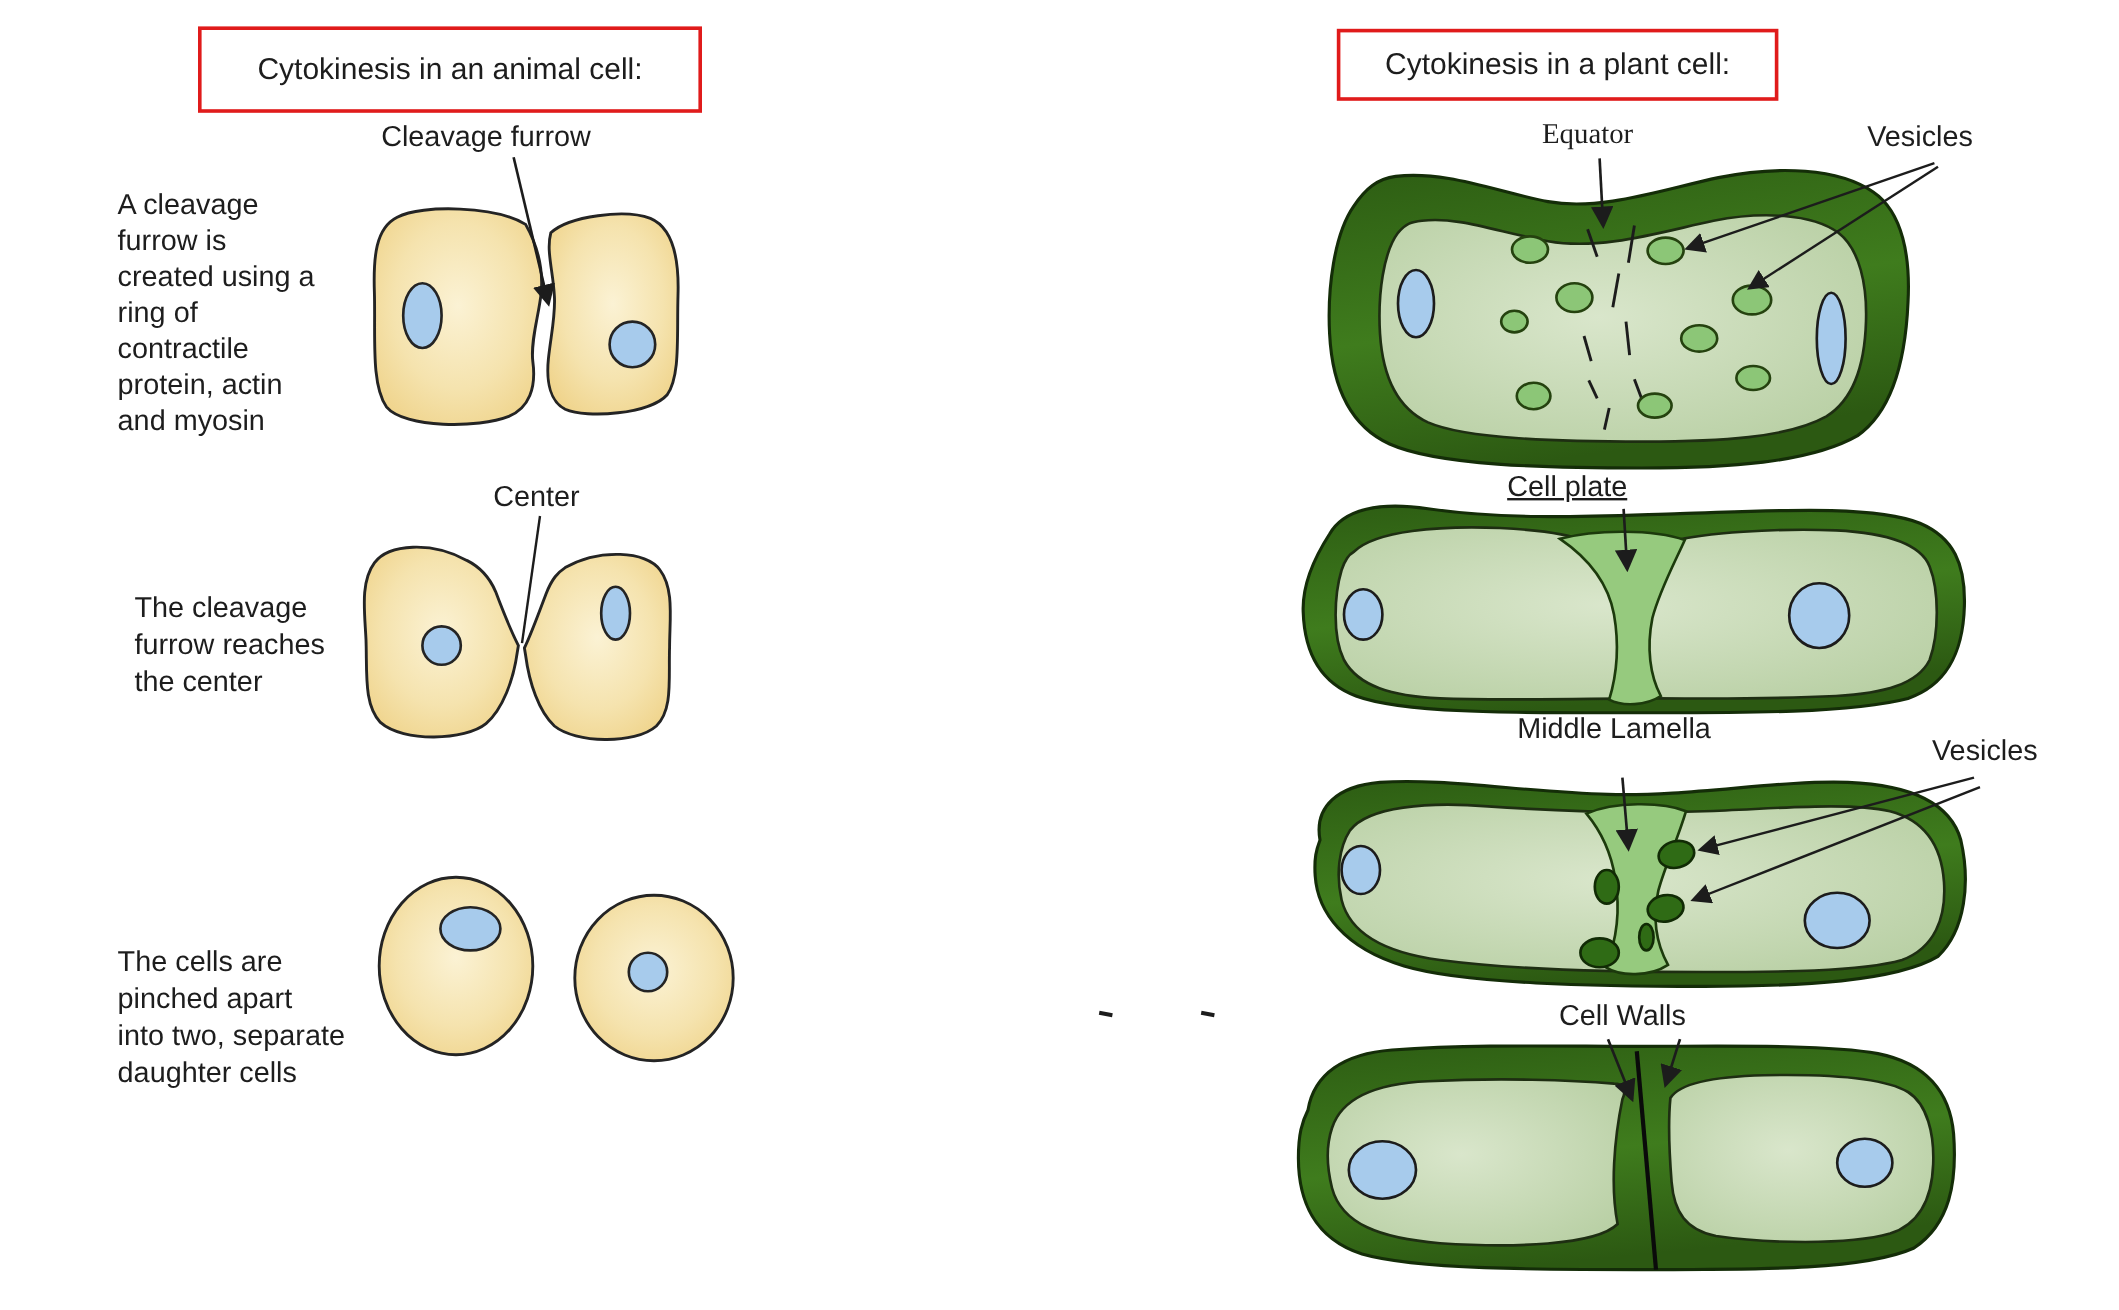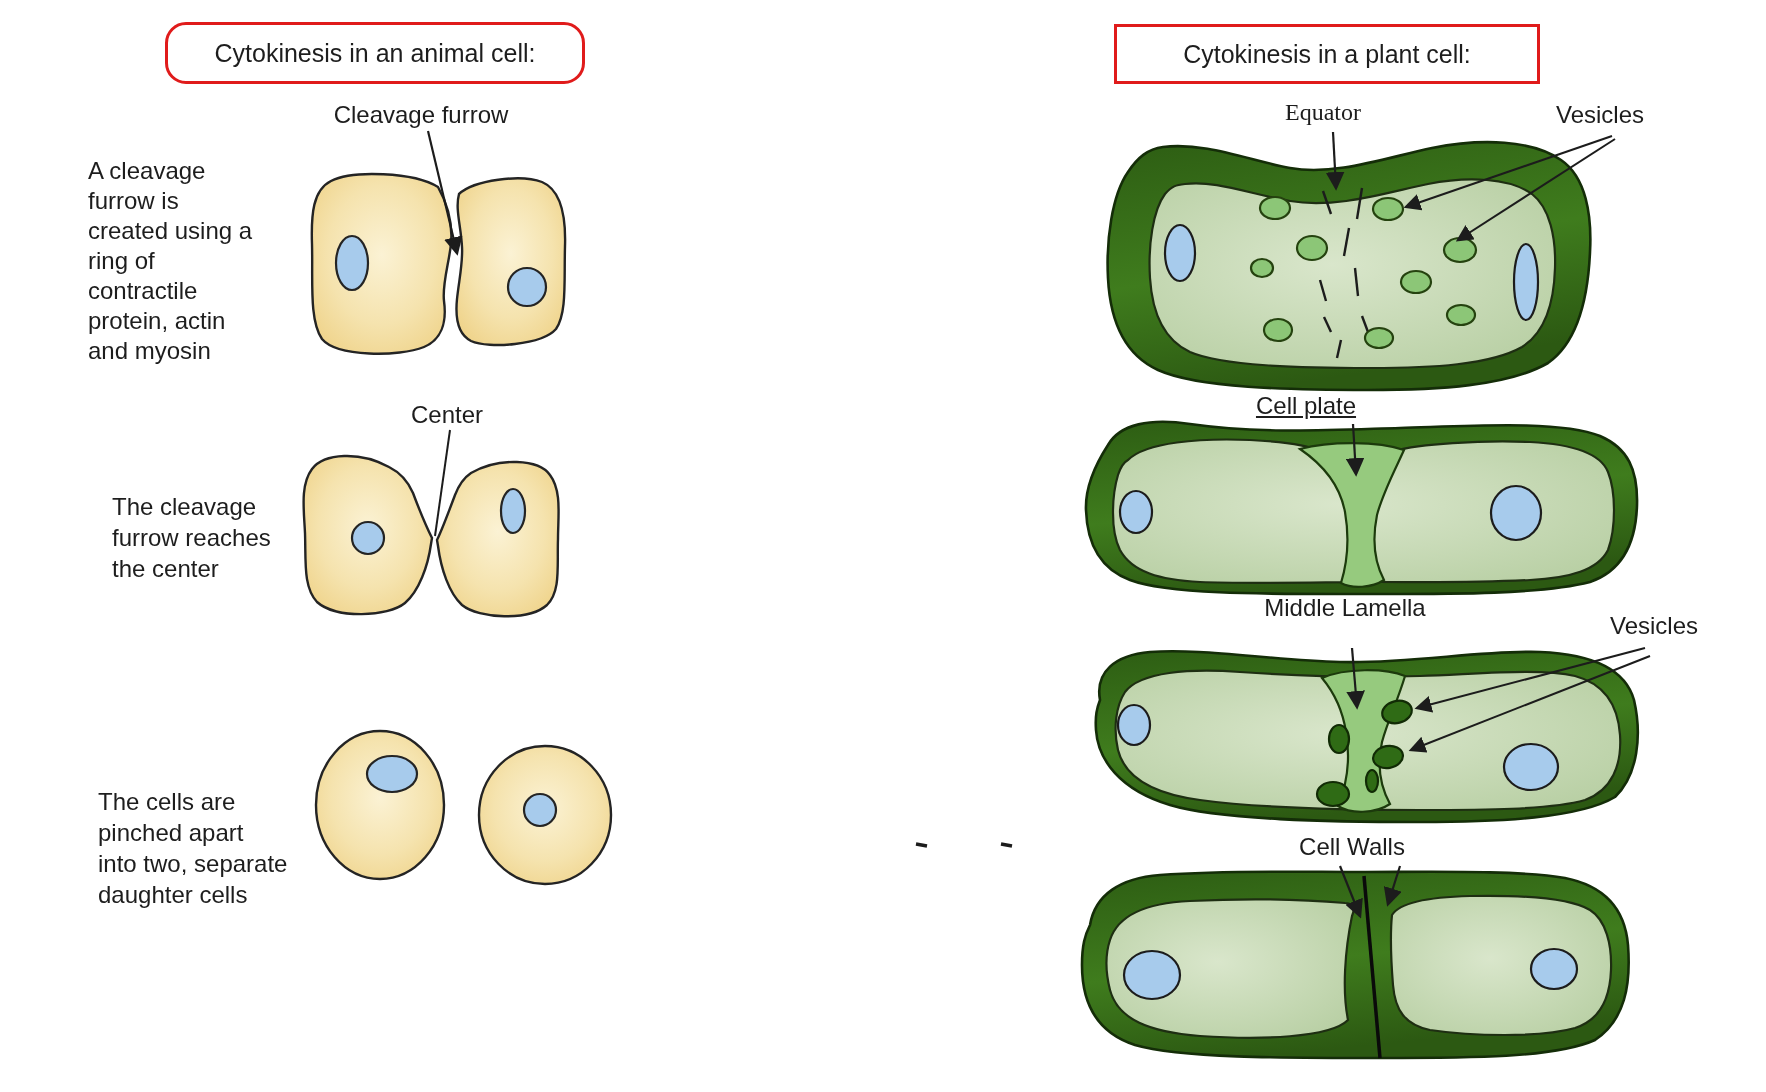--- a/index.html
+++ b/index.html
@@ -157,27 +157,27 @@
     <g stroke="#1c1c1c" stroke-width="2.2">
       <line x1="1340" y1="866" x2="1360" y2="916" marker-end="url(#ah)"></line>
       <line x1="1400" y1="866" x2="1388" y2="904" marker-end="url(#ah)"></line>
     </g>
     <g stroke="#1c1c1c" stroke-width="3.5">
       <line x1="916" y1="844" x2="927" y2="846"></line>
       <line x1="1001" y1="844" x2="1012" y2="846"></line>
     </g>
   </svg>
 
-  <div class="titlebox" style="left:165px;top:22px;width:420px;height:62px;border-radius:21px;">
+  <div class="titlebox" style="left:165px;top:22px;width:420px;height:72px;">
     <span>Cytokinesis in an animal cell:</span>
   </div>
 
-  <div class="lbl ctr" style="left:405px;top:101px;margin-left:16px;">Cleavage furrow</div>
-
-  <div class="cap" style="left:88px;top:156px;">
+  <div class="lbl ctr" style="left:405px;top:101px;">Cleavage furrow</div>
+
+  <div class="cap" style="left:98px;top:156px;">
     <div>A cleavage</div>
     <div>furrow is</div>
     <div>created using a</div>
     <div>ring of</div>
     <div>contractile</div>
     <div>protein, actin</div>
     <div>and myosin</div>
   </div>
 
   <div class="lbl ctr" style="left:447px;top:401px;">Center</div>
@@ -188,21 +188,21 @@
     <div>the center</div>
   </div>
 
   <div class="cap cap2" style="left:98px;top:786px;">
     <div>The cells are</div>
     <div>pinched apart</div>
     <div>into two, separate</div>
     <div>daughter cells</div>
   </div>
 
-  <div class="titlebox" style="left:1114px;top:24px;width:426px;height:60px;">
+  <div class="titlebox" style="left:1114px;top:24px;width:368px;height:60px;">
     <span>Cytokinesis in a plant cell:</span>
   </div>
 
   <div class="lbl ctr" style="left:1323px;top:99px;font-family:Liberation Serif, serif;">Equator</div>
 
   <div class="lbl" style="left:1556px;top:101px;">Vesicles</div>
 
 
   <div class="lbl ctr" style="left:1306px;top:392px;text-decoration:underline;">Cell plate</div>
 

